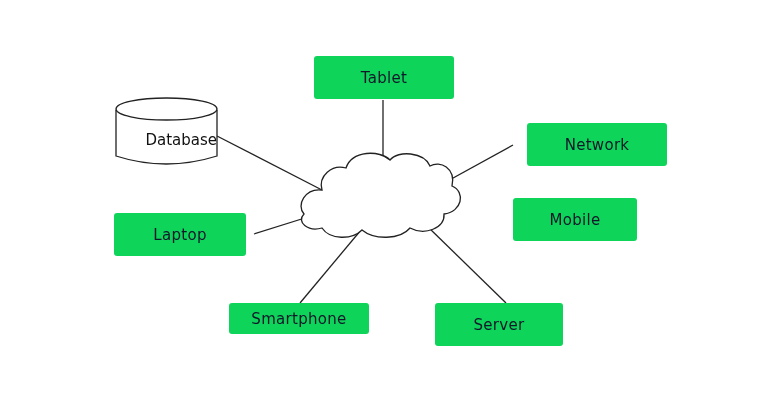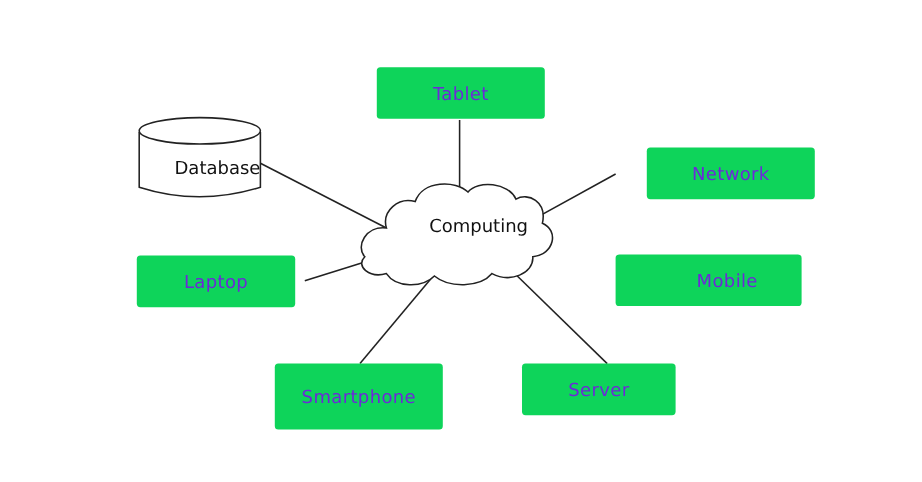--- a/index.html
+++ b/index.html
@@ -3,21 +3,21 @@
   <meta charset="utf-8">
   <style>
     html, body { margin: 0; padding: 0; background: #ffffff; }
     body { width: 768px; height: 402px; position: relative; overflow: hidden; font-family: "DejaVu Sans", sans-serif; }
     svg.links { position: absolute; left: 0; top: 0; width: 768px; height: 402px; }
     .node {
       position: absolute;
       background: #0ed45a;
       border-radius: 3px;
       display: flex; align-items: center; justify-content: center;
-      font-size: 15px; color: #6d28d9;
+      font-size: 15px; color: #0f172a;
       letter-spacing: 0.3px;
     }
     .label { position: absolute; text-align: right; font-size: 15px; color: #111111; line-height: 20px; }
   </style>
 </head>
 <body>
 
 <svg class="links" viewBox="0 0 768 402">
 
   <line x1="383" y1="100" x2="383" y2="160" stroke="#222" stroke-width="1.3"></line>
@@ -39,35 +39,34 @@
            C374,240 400,240 410,228
            C425,236 445,228 444,214
            C462,212 466,192 452,186
            C456,168 440,160 430,166
            C424,152 398,150 390,160
            C380,150 352,150 346,168
            C332,164 318,176 322,190 Z" fill="#fff" stroke="#222" stroke-width="1.3"></path>
 </svg>
 
 <div class="label" style="left:330px;top:178px;width:110px;">
-  <div>Computing</div>
 </div>
 
 <div class="label" style="left:116px;top:130px;width:101px;">Database</div>
 
 <div class="node" style="left:314px;top:56px;width:140px;height:43px;">
   <span>Tablet</span>
 </div>
-<div class="node" style="left:539px;top:123px;width:140px;height:43px;">
+<div class="node" style="left:527px;top:123px;width:140px;height:43px;">
   <span>Network</span>
 </div>
-<div class="node" style="left:513px;top:212px;width:124px;height:43px;padding-left:31px;">
+<div class="node" style="left:513px;top:198px;width:124px;height:43px;">
   <span>Mobile</span>
 </div>
 <div class="node" style="left:114px;top:213px;width:132px;height:43px;">
   <span>Laptop</span>
 </div>
-<div class="node" style="left:229px;top:303px;width:140px;height:55px;">
+<div class="node" style="left:229px;top:303px;width:140px;height:31px;">
   <span>Smartphone</span>
 </div>
 <div class="node" style="left:435px;top:303px;width:128px;height:43px;">
   <span>Server</span>
 </div>
 
 </body></html>

